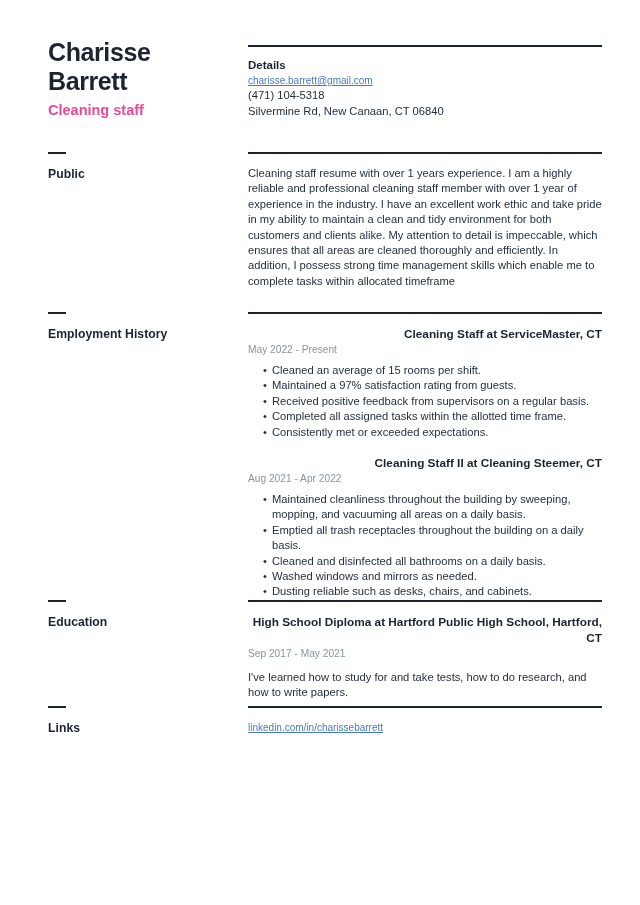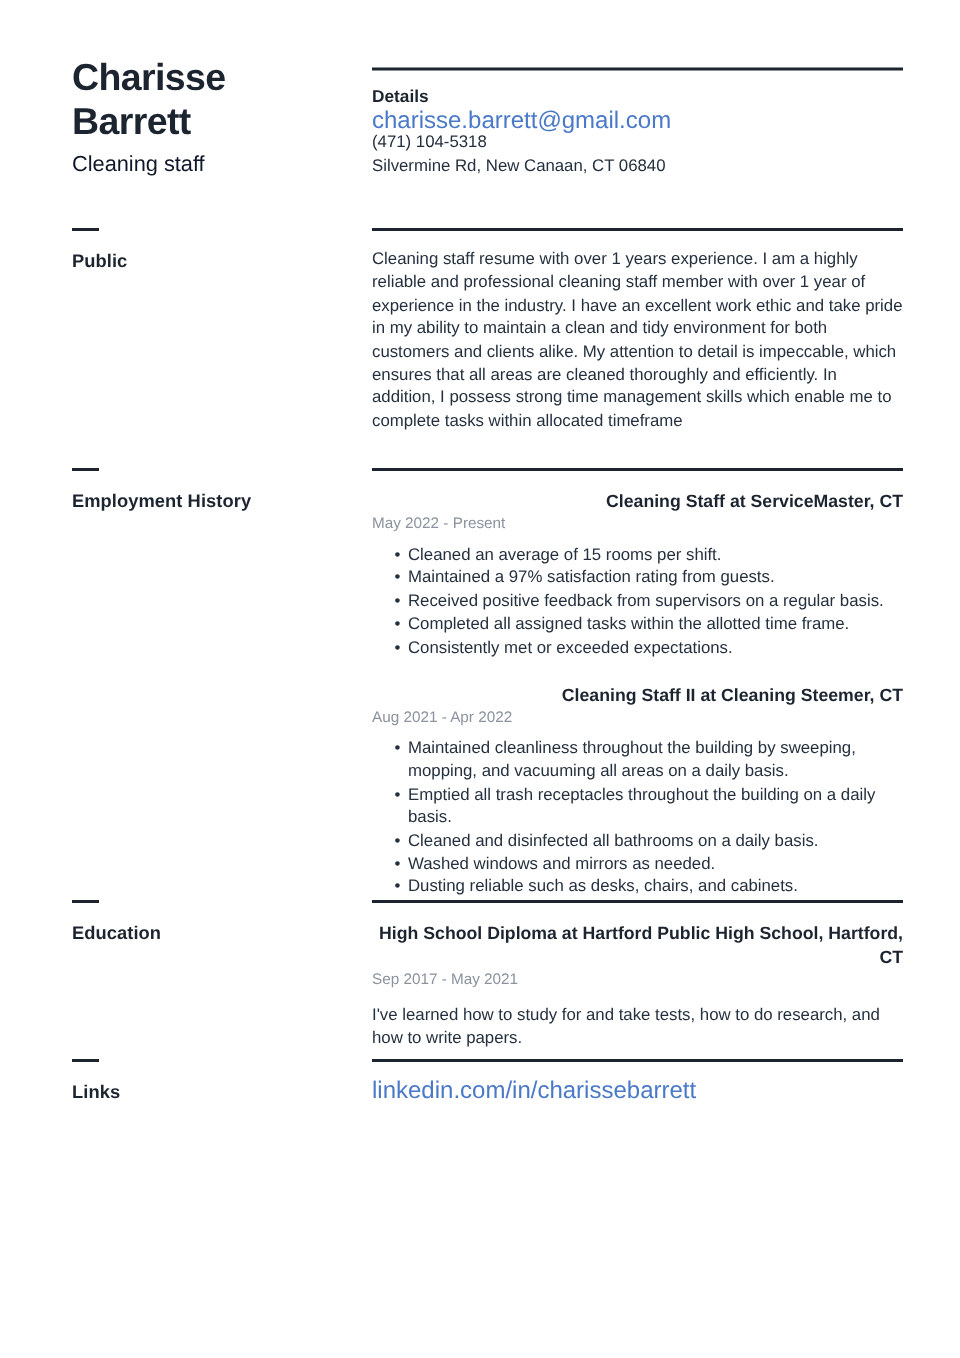--- a/index.html
+++ b/index.html
@@ -37,22 +37,22 @@
     line-height: 29px;
     font-weight: 700;
     letter-spacing: -0.4px;
     color: #1c2430;
     margin: 0;
     word-break: break-word;
   }
   .job-title {
     font-size: 14.5px;
     line-height: 20px;
-    font-weight: 400;
-    color: #0f172a;
+    font-weight: 700;
+    color: #ec4899;
     margin-top: 4px;
   }
 
   
   .details-block {
     position: absolute;
     left: 248px;
     top: 45px;
     width: 354px;
   }
@@ -70,21 +70,22 @@
     line-height: 15px;
   }
   .details-line {
     font-size: 11.2px;
     line-height: 15.3px;
     color: #25303f;
   }
   a.link,
   .link {
     color: #4a79c8;
-    font-size: 16px;
+    text-decoration: underline;
+    font-size: 10px;
     line-height: 15.3px;
     cursor: pointer;
   }
 
   
   .section {
     position: absolute;
     left: 0;
     width: 640px;
   }

